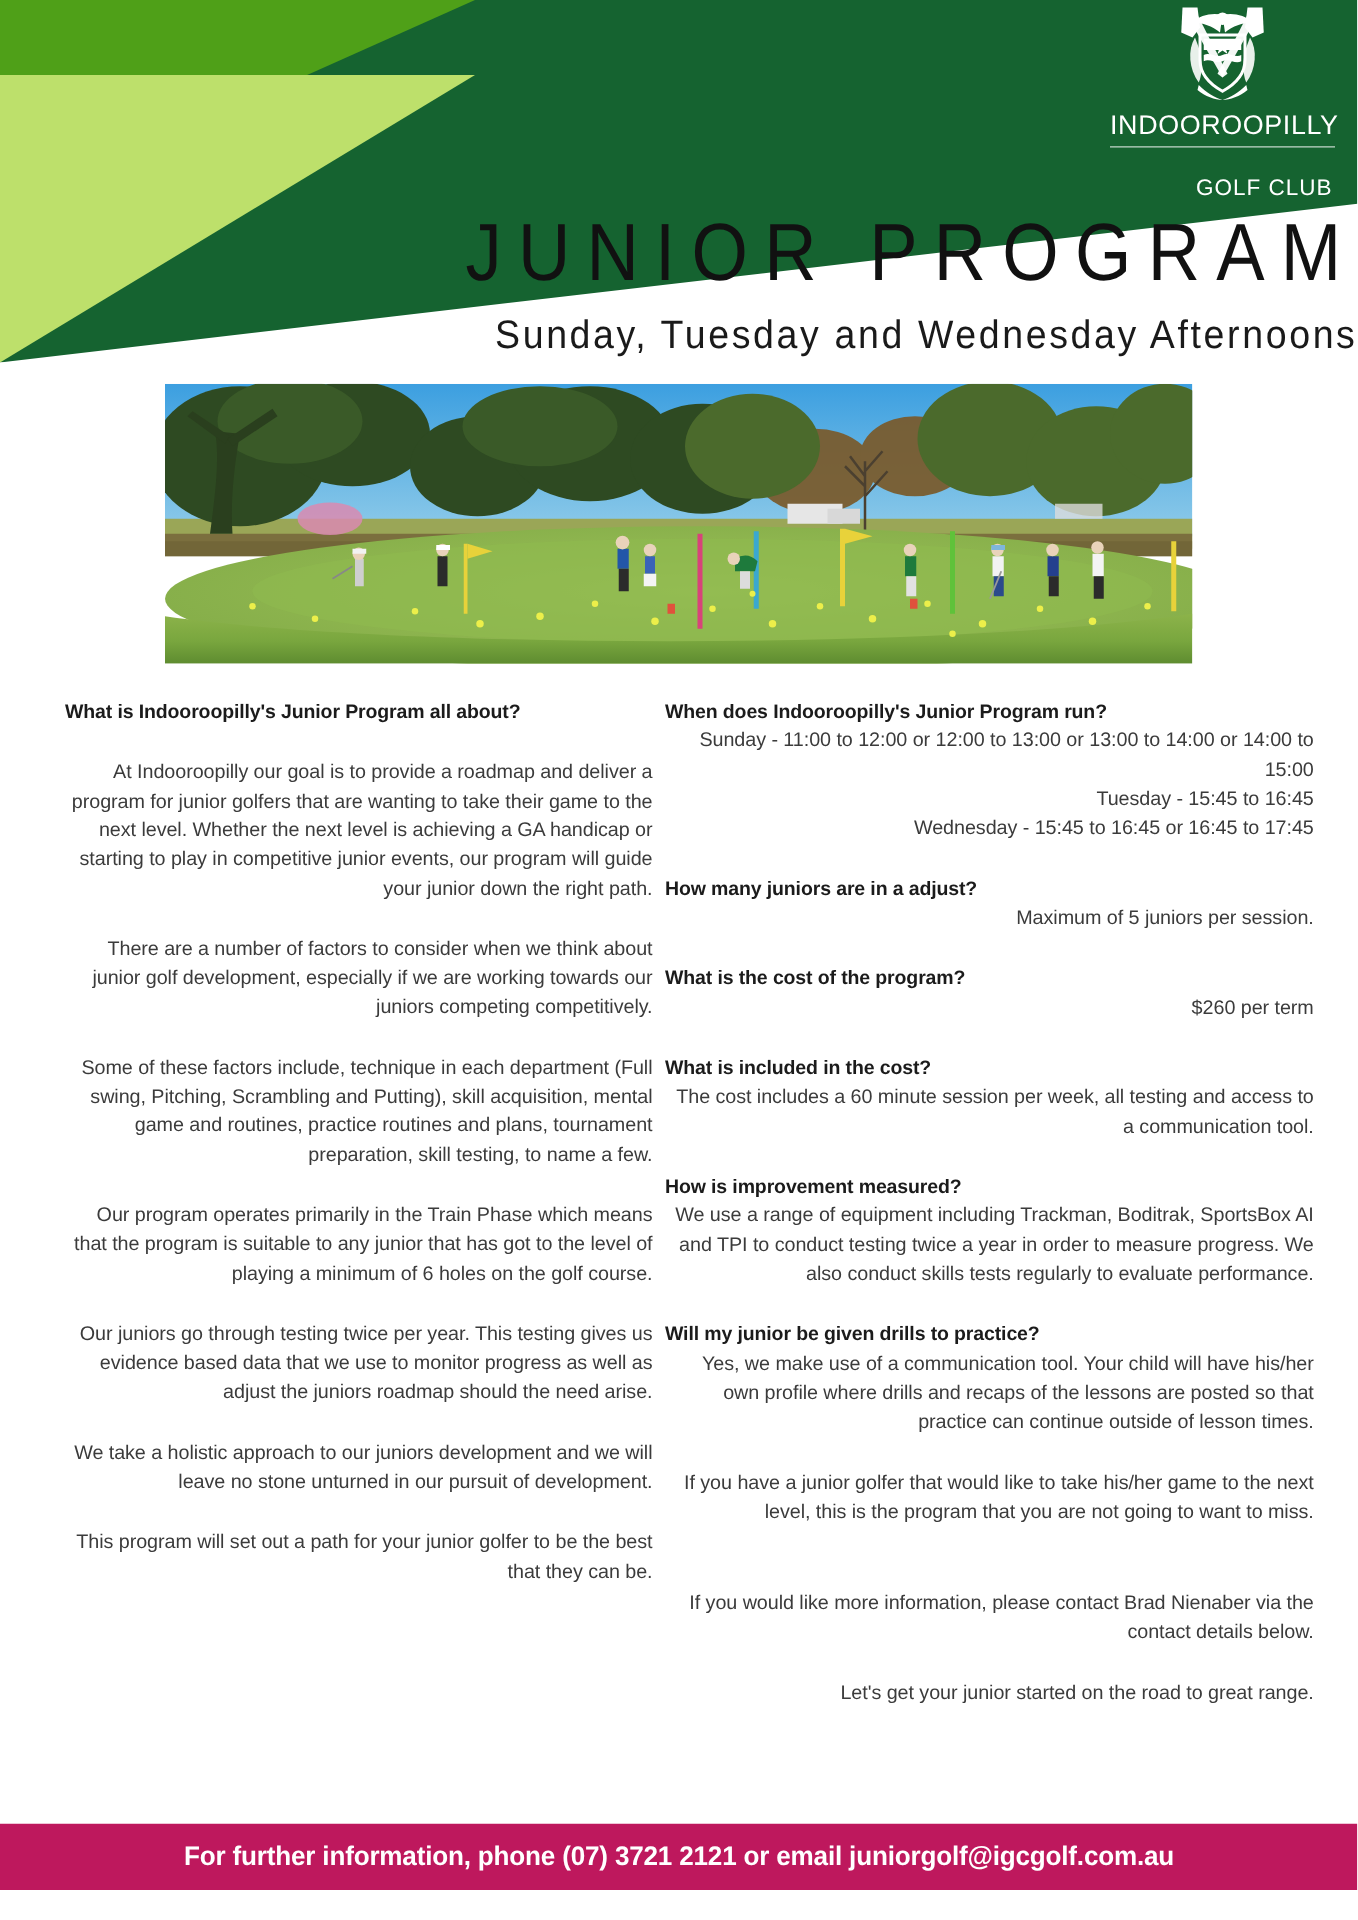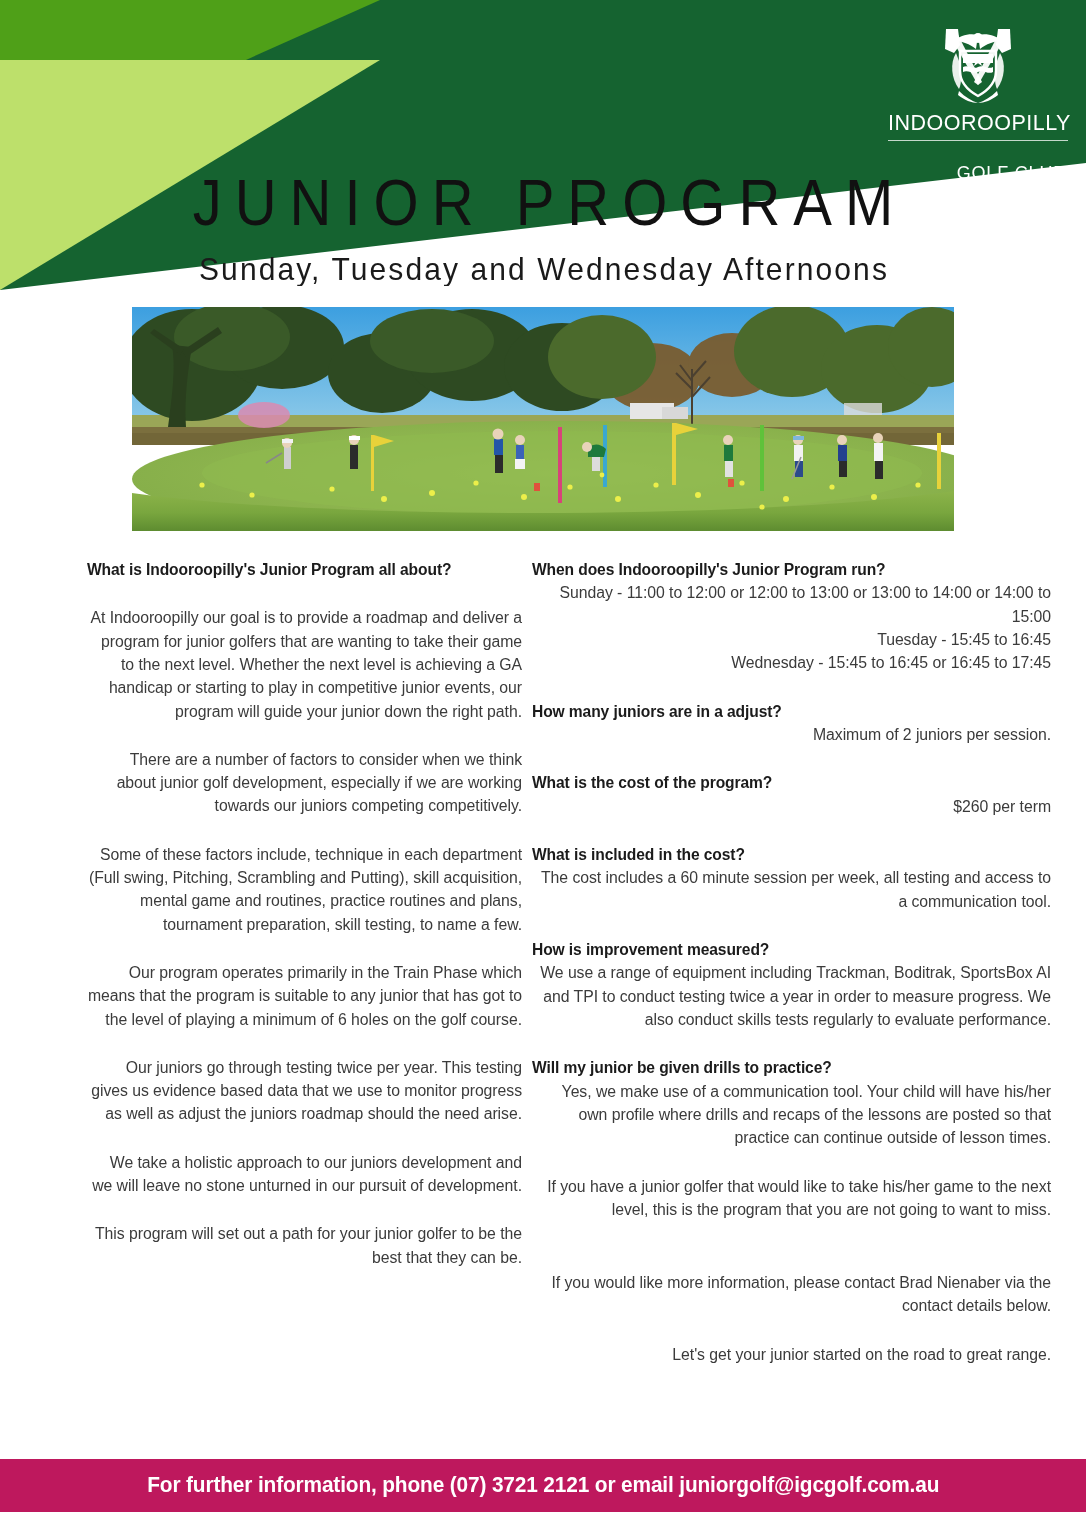--- a/index.html
+++ b/index.html
@@ -27,21 +27,21 @@
     width: 1086px;
     height: 290px;
     overflow: hidden;
   }
   .header-shapes svg { display: block; }
 
   
   .logo-block {
     position: absolute;
     right: 18px;
-    top: 23px;
+    top: 0;
     width: 180px;
     text-align: center;
     color: #ffffff;
   }
   .crest {
     width: 92px;
     height: 86px;
     margin: 0 auto 4px auto;
     display: block;
   }
@@ -66,21 +66,21 @@
     padding-right: 2px;
     display: block;
   }
 
   
   .title-wrap {
     position: absolute;
     left: 0;
     top: 168px;
     width: 1086px;
-    text-align: center;
+    text-align: right;
   }
   .main-title {
     font-family: "Liberation Sans", sans-serif;
     font-size: 58px;
     font-weight: 300;
     letter-spacing: 13px;
     color: #111111;
     line-height: 1.08;
     margin: 0;
     padding-left: 13px;
@@ -119,21 +119,21 @@
     top: 558px;
     width: 1086px;
     display: flex;
     gap: 0px;
   }
   .col {
     box-sizing: border-box;
   }
   .col-left {
     width: 532px;
-    padding-left: 87px;
+    padding-left: 52px;
     padding-right: 10px;
   }
   .col-right {
     width: 554px;
     padding-left: 0px;
     padding-right: 35px;
   }
 
   .q {
     font-family: "Liberation Sans", sans-serif;
@@ -401,21 +401,21 @@
     </div>
 
     <div class="col col-right">
       <div class="q">When does Indooroopilly's Junior Program run?</div>
       <div class="p" style="white-space:pre-line">Sunday - 11:00 to 12:00 or 12:00 to 13:00 or 13:00 to 14:00 or 14:00 to 15:00
 Tuesday - 15:45 to 16:45
 Wednesday - 15:45 to 16:45 or 16:45 to 17:45</div>
       <div class="gap-md"></div>
 
       <div class="q">How many juniors are in a adjust?</div>
-      <div class="p">Maximum of 2 juniors per session.</div>
+      <div class="p">Maximum of 5 juniors per session.</div>
       <div class="gap-md"></div>
 
       <div class="q">What is the cost of the program?</div>
       <div class="p">$260 per term</div>
       <div class="gap-md"></div>
 
       <div class="q">What is included in the cost?</div>
       <div class="p">The cost includes a 60 minute session per week, all testing and access to a communication tool.</div>
       <div class="gap-md"></div>
 

